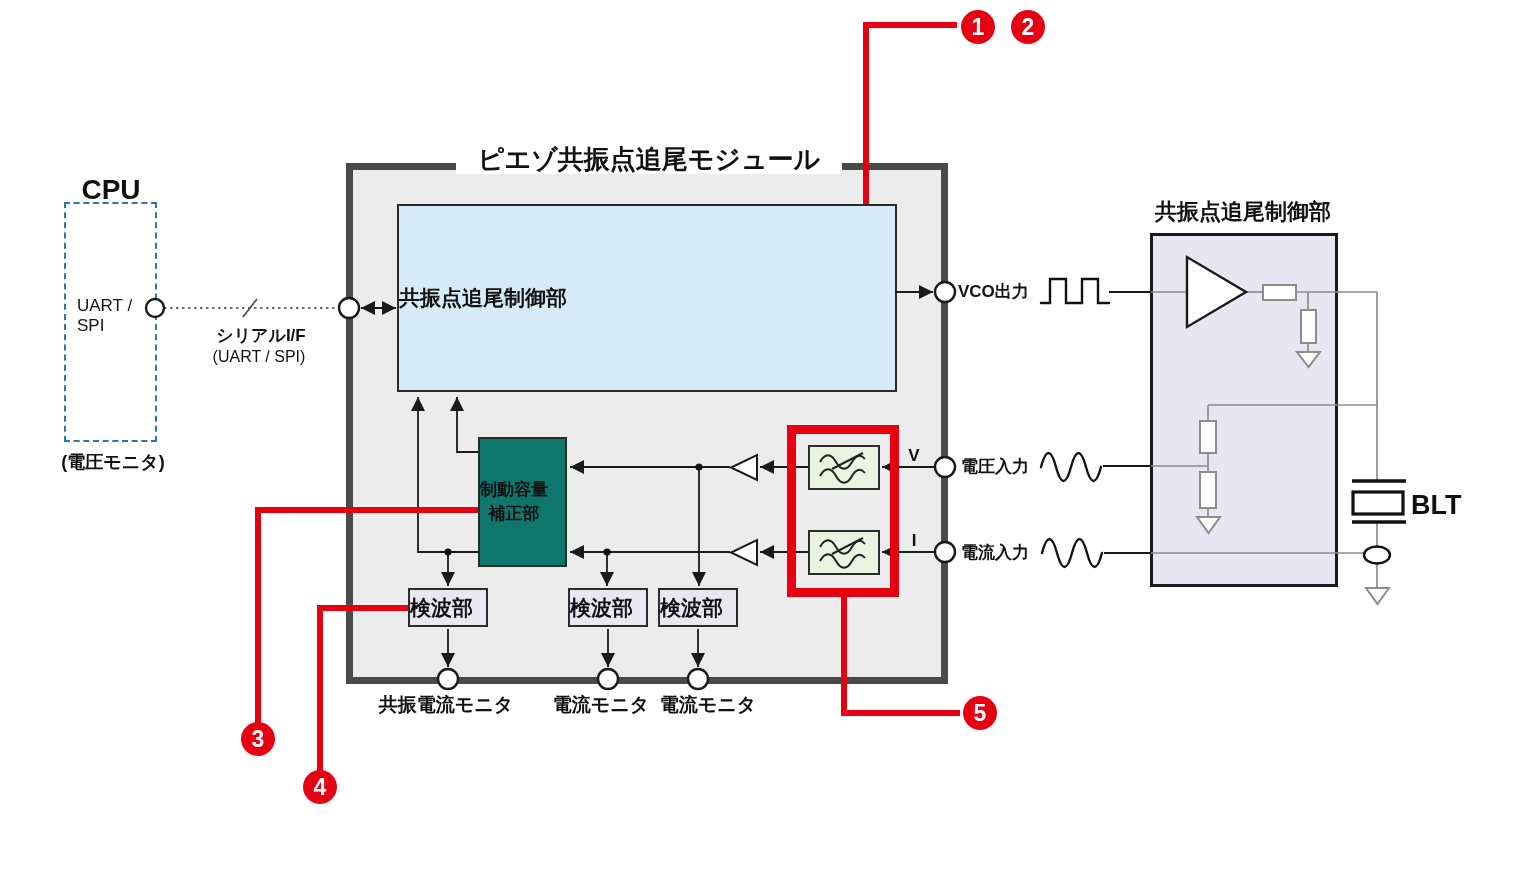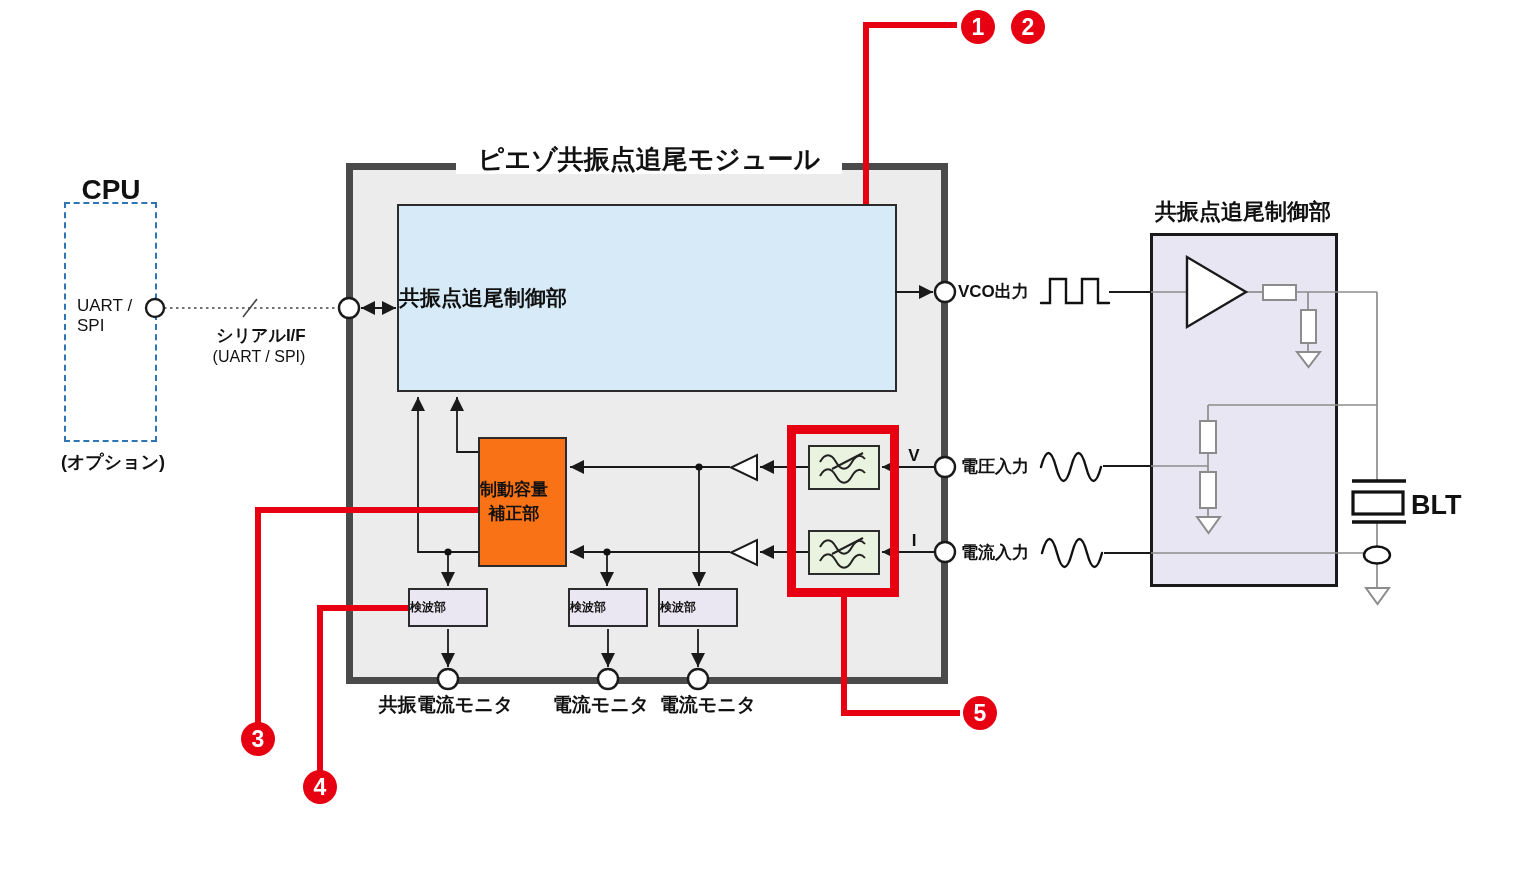--- a/index.html
+++ b/index.html
@@ -8,22 +8,22 @@
   .box{position:absolute;box-sizing:border-box;}
   .lbl{position:absolute;white-space:pre-line;line-height:1.2;}
   .ctr{transform:translateX(-50%);text-align:center;}
   .flexc{display:flex;align-items:center;text-align:center;}
   .bold{font-weight:bold;}
   
   .cpu-box{left:64px;top:202px;width:93px;height:240px;border:2px dashed #2e75b6;background:#fff;}
   .module-box{left:346px;top:163px;width:602px;height:521px;border:7px solid #4a4a4a;background:#ececec;z-index:1;}
   .title-mask{left:456px;top:158px;width:386px;height:16px;background:#fff;z-index:2;}
   .controller-box{left:397px;top:204px;width:500px;height:188px;border:2px solid #2b2b2b;background:#d6ebf7;z-index:1;}
-  .damping-box{left:478px;top:437px;width:89px;height:130px;border:2px solid #2b2b2b;background:#f97316;z-index:1;}
-  .detector{width:80px;height:39px;border:2px solid #2b2b2b;background:#eae7f2;z-index:1;font-size:12px;font-weight:bold;}
+  .damping-box{left:478px;top:437px;width:89px;height:130px;border:2px solid #2b2b2b;background:#0f766e;z-index:1;}
+  .detector{width:80px;height:39px;border:2px solid #2b2b2b;background:#eae7f2;z-index:1;font-size:21px;font-weight:bold;}
   .filter{width:72px;height:45px;border:2px solid #2b2b2b;background:#eaf3e0;z-index:1;}
   .amp-box{left:1150px;top:233px;width:188px;height:354px;border:3px solid #1a1a1a;background:#e8e6f3;z-index:1;}
   .callout{position:absolute;width:34px;height:34px;border-radius:50%;background:#e60012;color:#fff;
            font-weight:bold;font-size:23px;display:flex;align-items:center;justify-content:center;z-index:6;}
   svg.wires{position:absolute;left:0;top:0;z-index:3;pointer-events:none;}
   .z4{z-index:4;}
 </style>
 </head>
 <body>
 
@@ -169,21 +169,21 @@
       <polyline points="957,25 866,25 866,204" stroke-width="6"></polyline>
       <polyline points="478,510 258,510 258,723" stroke-width="6"></polyline>
       <polyline points="408,608 320,608 320,771" stroke-width="6"></polyline>
       <polyline points="844,594 844,713 960,713" stroke-width="6"></polyline>
     </g>
   </svg>
 
   <div class="lbl ctr bold z4" style="left:111px;top:162px;font-size:28px;margin-top:11px;">CPU</div>
   <div class="lbl z4" style="left:77px;top:296px;font-size:17px;">UART /
 SPI</div>
-  <div class="lbl ctr bold z4" style="left:113px;top:452px;font-size:18px;">(オプション)</div>
+  <div class="lbl ctr bold z4" style="left:113px;top:452px;font-size:18px;">(電圧モニタ)</div>
   <div class="lbl ctr bold z4" style="left:261px;top:326px;font-size:17px;">シリアルI/F</div>
   <div class="lbl ctr z4" style="left:259px;top:347px;font-size:16px;">(UART / SPI)</div>
 
   <div class="lbl ctr bold z4" style="left:649px;top:144px;font-size:26px;white-space:nowrap;text-align:center;">ピエゾ共振点追尾モジュール</div>
 
   <div class="lbl ctr bold z4" style="left:446px;top:694px;font-size:19px;white-space:nowrap;">共振電流モニタ</div>
   <div class="lbl ctr bold z4" style="left:601px;top:694px;font-size:19px;white-space:nowrap;">電流モニタ</div>
   <div class="lbl ctr bold z4" style="left:708px;top:694px;font-size:19px;white-space:nowrap;">電流モニタ</div>
 
   <div class="lbl bold z4" style="left:958px;top:282px;font-size:17px;">VCO出力</div>

